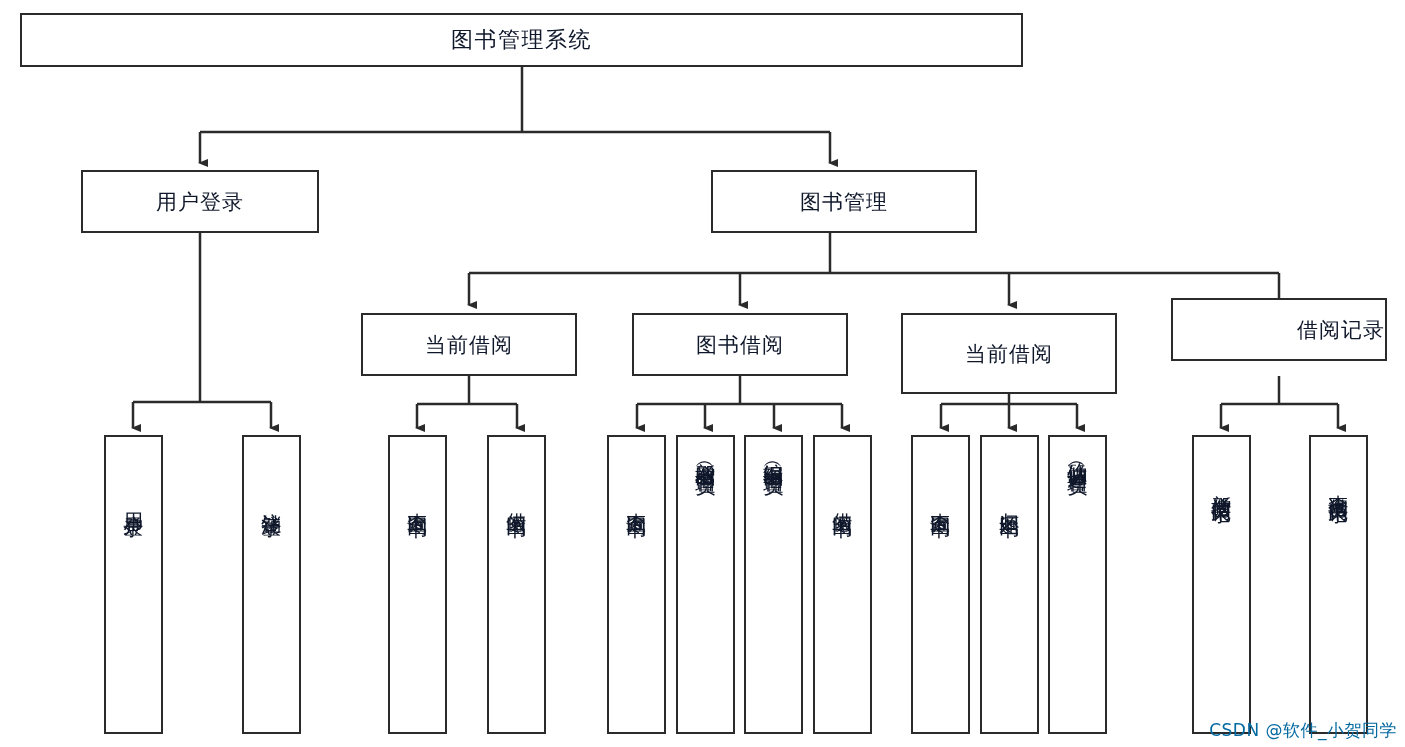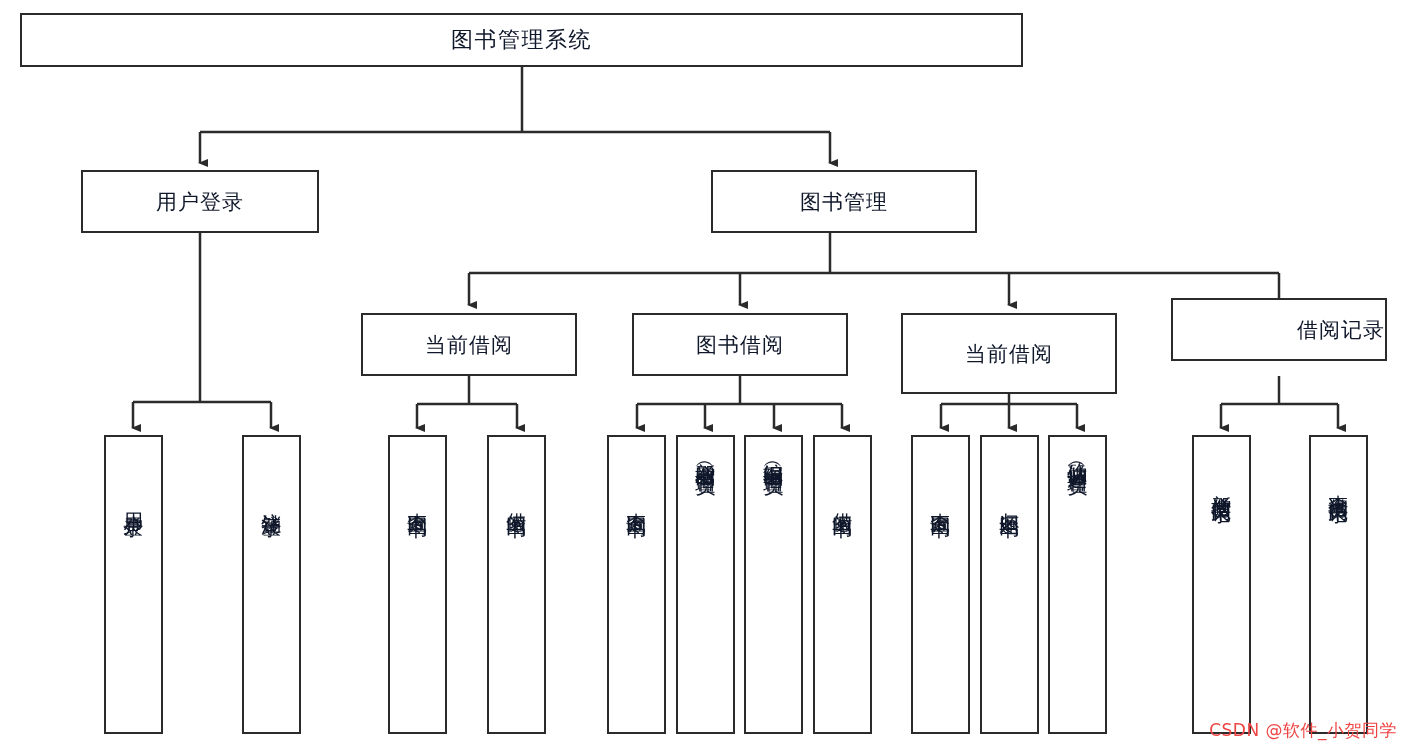--- a/index.html
+++ b/index.html
@@ -63,21 +63,21 @@
     margin-top: 36px;
   }
   .leaf-tall .vtext {
     margin-top: 4px;
   }
   .watermark {
     position: absolute;
     right: 8px;
     bottom: 5px;
     font-size: 17px;
-    color: #ef4444;
+    color: #0369a1;
     letter-spacing: 0.5px;
     white-space: nowrap;
   }
 </style>
 </head>
 <body>
 
 <div id="canvas">
 
   <svg class="connectors" viewBox="0 0 1405 747" xmlns="http://www.w3.org/2000/svg">

